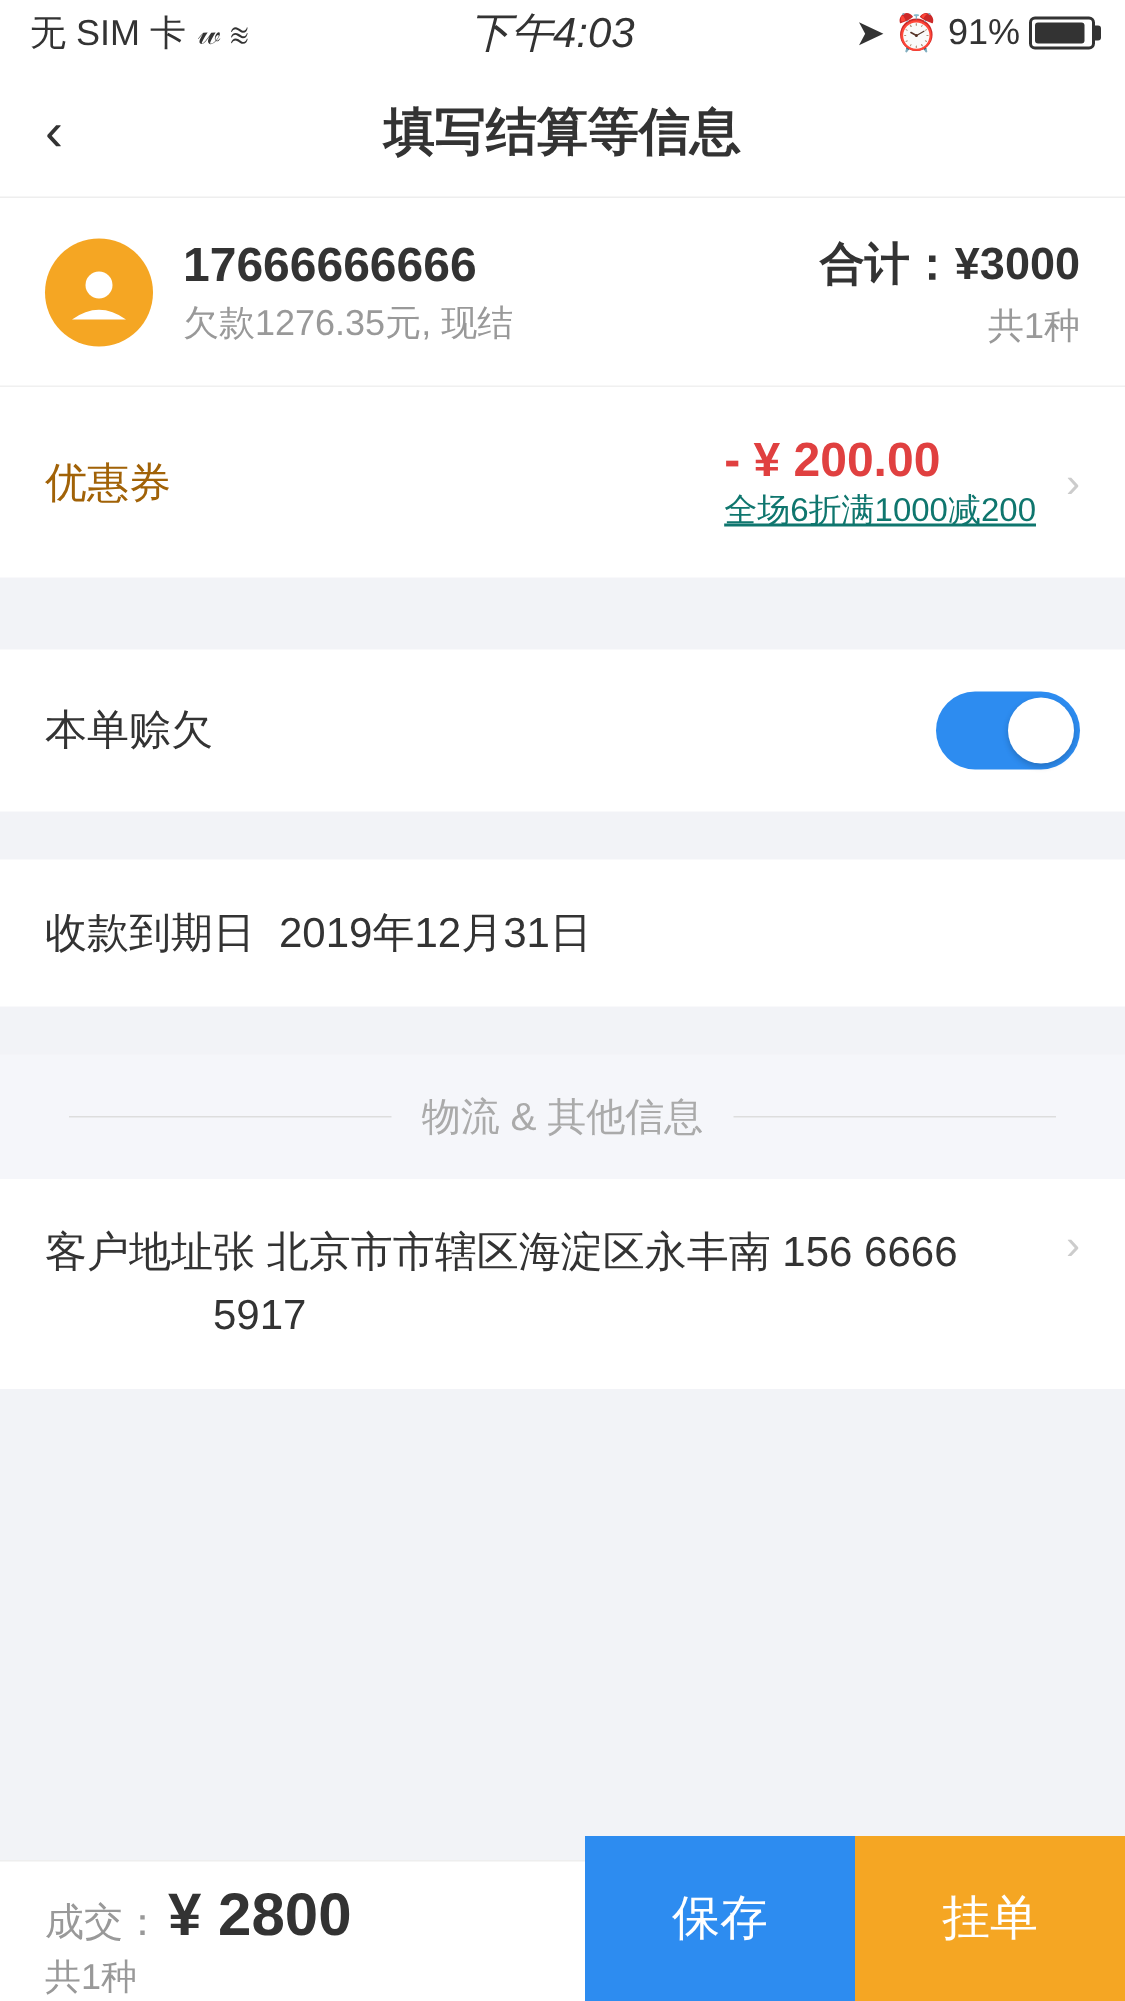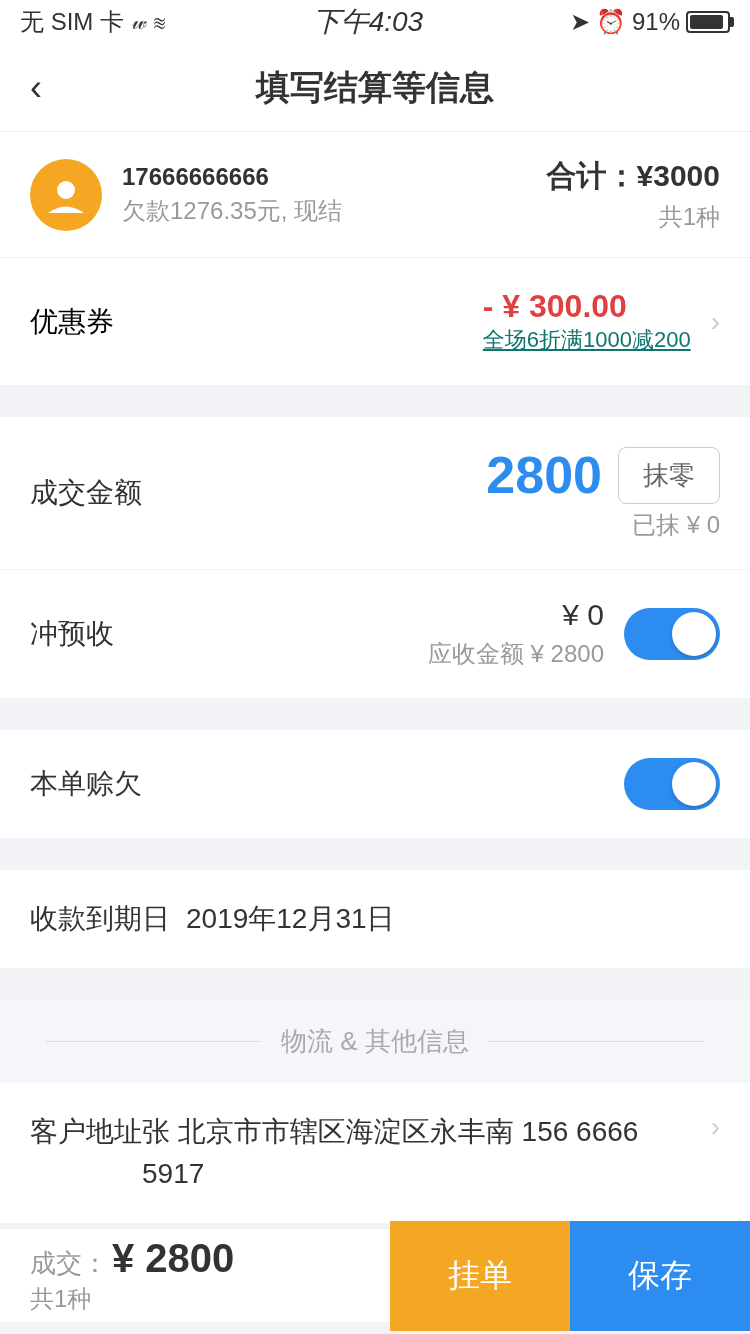--- a/index.html
+++ b/index.html
@@ -84,35 +84,35 @@
       margin-bottom: 0;
       border-bottom: 1px solid #f0f0f0;
     }
     .avatar {
       width: 72px; height: 72px; border-radius: 50%; background: #f5a623;
       display: flex; align-items: center; justify-content: center;
       flex-shrink: 0; margin-right: 20px;
       font-size: 36px; color: #fff;
     }
     .customer-info { flex: 1; }
-    .customer-phone { font-size: 24px; font-weight: 600; color: #333; }
+    .customer-phone { font-size: 32px; font-weight: 600; color: #333; }
     .customer-sub { font-size: 24px; color: #999; margin-top: 4px; }
     .customer-total { text-align: right; }
     .total-amount { font-size: 30px; font-weight: 600; color: #333; }
     .total-sub { font-size: 24px; color: #999; margin-top: 4px; }
 
     
     .coupon-row {
       background: #fff;
       display: flex;
       align-items: center;
       padding: 30px 30px;
       margin-bottom: 16px;
     }
-    .coupon-label { font-size: 28px; color: #000000; flex: 1; }
+    .coupon-label { font-size: 28px; color: #a16207; flex: 1; }
     .coupon-right { display: flex; align-items: center; gap: 10px; }
     .coupon-amount { font-size: 32px; font-weight: 600; color: #e04040; }
     .coupon-desc { font-size: 22px; color: #0f766e; display: block; text-align: right; text-decoration: underline; }
     .chevron-icon { font-size: 28px; color: #ccc; margin-left: 10px; }
 
     
     .section-divider { height: 16px; background: #f2f3f7; }
 
     
     .form-section {
@@ -185,27 +185,27 @@
       align-items: flex-start;
       padding: 28px 30px;
       background: #fff;
     }
     .address-label { font-size: 28px; color: #333; flex-shrink: 0; margin-top: 2px; }
     .address-value { font-size: 28px; color: #333; flex: 1; line-height: 1.5; }
 
     
     .bottom-bar {
       position: fixed;
-      bottom: 12px;
+      bottom: 0;
       left: 0;
       width: 750px;
       height: 94px;
       background: #fff;
       display: flex;
-      align-items: center;
+      align-items: flex-end;
       border-top: 1px solid #eee;
     }
     .bottom-info {
       flex: 1;
       padding: 0 30px;
     }
     .bottom-deal { font-size: 26px; color: #999; }
     .bottom-amount { font-size: 40px; font-weight: 700; color: #333; }
     .bottom-count { font-size: 24px; color: #999; margin-top: 2px; }
     .bottom-btn {
@@ -268,54 +268,29 @@
         <span>合计：</span><span>¥3000</span>
       </div>
       <div class="total-sub">共1种</div>
     </div>
   </div>
 
   <div class="coupon-row card">
     <span class="coupon-label">优惠券</span>
     <div class="coupon-right">
       <div>
-        <span class="coupon-amount">- ¥ 300.00</span>
+        <span class="coupon-amount">- ¥ 200.00</span>
         <span class="coupon-desc">全场6折满1000减200</span>
       </div>
       <span class="chevron-icon">›</span>
     </div>
   </div>
 
   <div class="section-divider"></div>
 
-  <div class="form-section">
-    <div class="form-row">
-      <span class="form-label">成交金额</span>
-      <div style="display:flex; flex-direction:column; align-items:flex-end;">
-        <div class="form-value-area">
-          <span class="deal-amount">2800</span>
-          <button class="round-btn">抹零</button>
-        </div>
-        <div class="deal-sub">已抹  ¥ 0</div>
-      </div>
-    </div>
-
-    <div class="prepay-row">
-      <span class="form-label">冲预收</span>
-      <div class="prepay-right">
-        <span class="prepay-amount">¥ 0</span>
-        <span class="prepay-sub">应收金额 ¥ 2800</span>
-      </div>
-      <div style="margin-left:20px;">
-        <div class="toggle">
-          <div class="toggle-knob"></div>
-        </div>
-      </div>
-    </div>
-  </div>
 
   <div class="section-divider"></div>
 
   <div class="form-section">
     <div class="form-row" style="border-bottom:none;">
       <span class="form-label">本单赊欠</span>
       <div class="toggle">
         <div class="toggle-knob"></div>
       </div>
     </div>
@@ -349,15 +324,15 @@
 </div>
 
 <div class="bottom-bar">
   <div class="bottom-info">
     <div style="display:flex; align-items:baseline; gap:4px;">
       <span class="bottom-deal">成交：</span>
       <span class="bottom-amount">¥ 2800</span>
     </div>
     <div class="bottom-count">共1种</div>
   </div>
+  <button class="bottom-btn btn-save">保存</button>
   <button class="bottom-btn btn-pending">挂单</button>
-  <button class="bottom-btn btn-save">保存</button>
 </div>
 
 </body></html>

